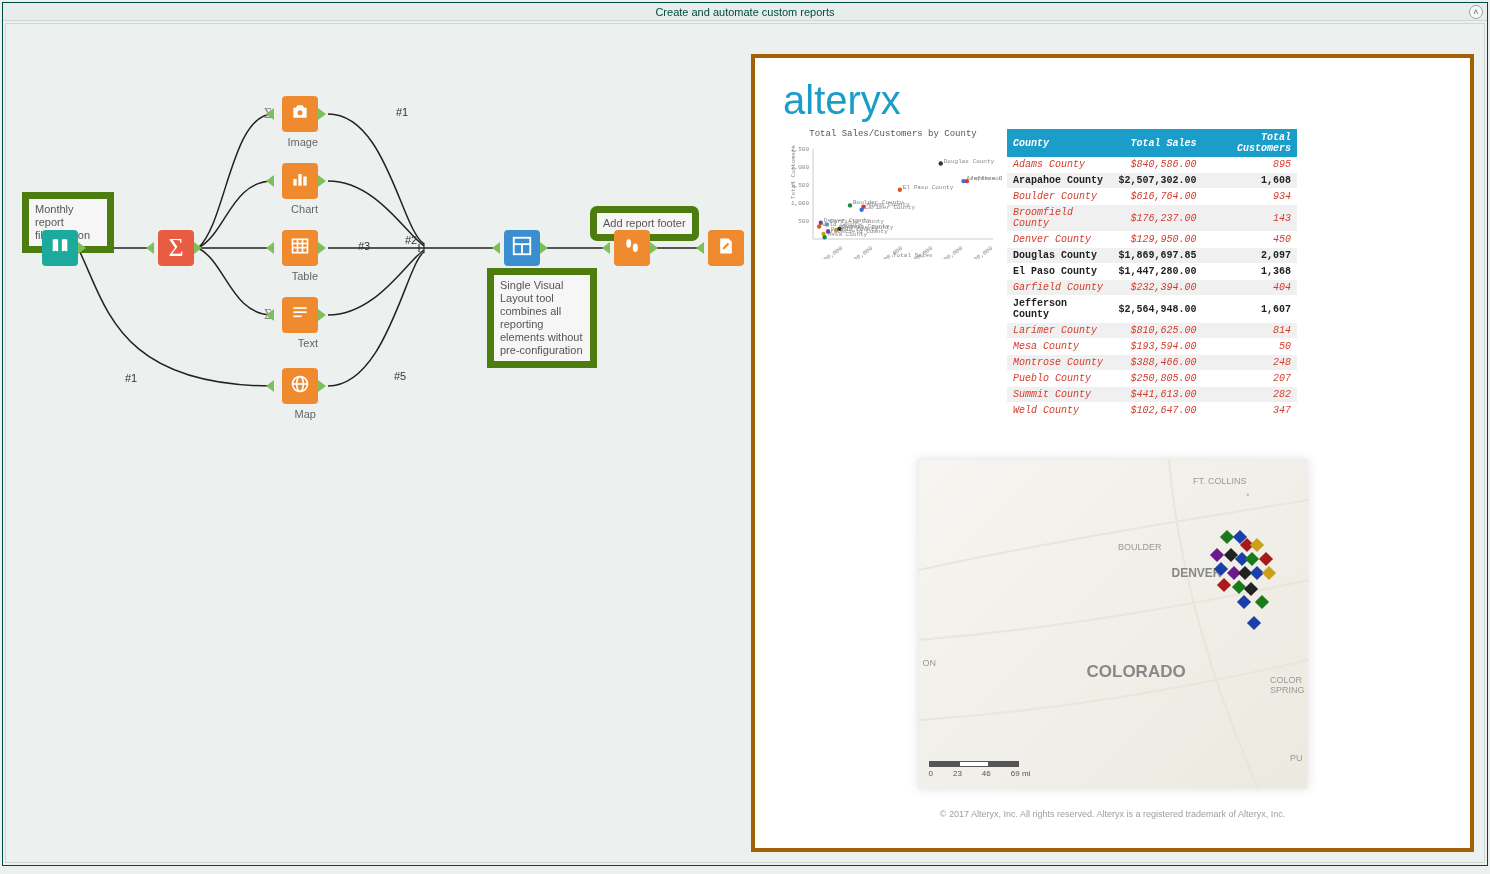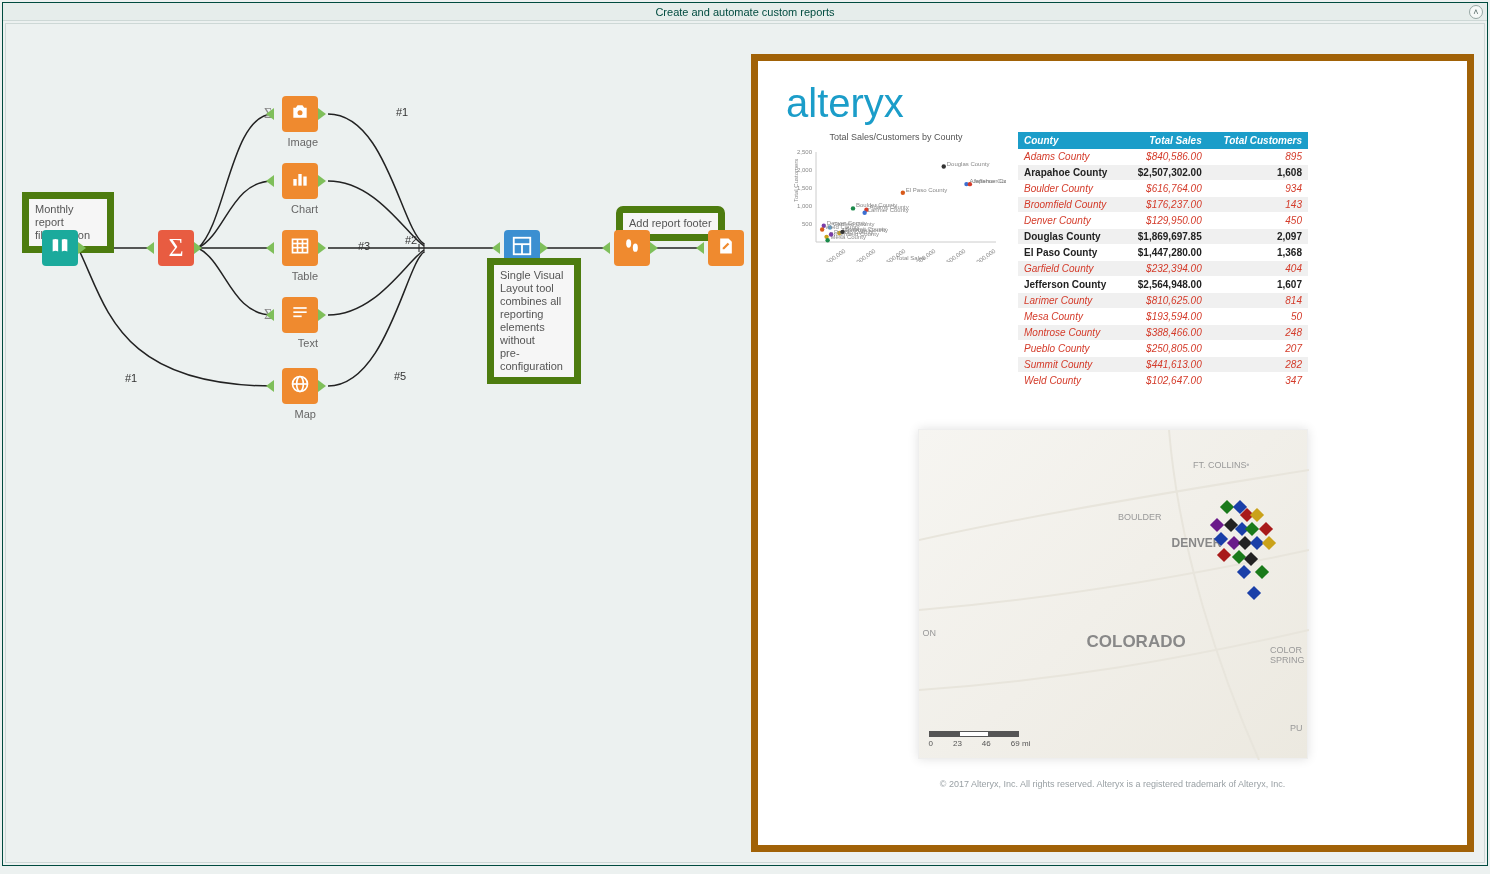--- a/index.html
+++ b/index.html
@@ -2,40 +2,40 @@
 <html><head>
 <meta charset="utf-8">
 <style>
   * { box-sizing: border-box; }
   html, body { margin:0; padding:0; font-family: Tahoma, Verdana, sans-serif; font-size:11px; background:#ecf1f0; }
   .window { border:1px solid #004b3f; margin:2px; background:#ecf1f0; }
   .titlebar { background:#e6edeb; border-bottom:1px solid #cdd8d6; height:18px; display:flex; align-items:center; justify-content:center; position:relative; color:#004b3f; font-size:11px; }
   .titlebar .collapse { position:absolute; right:4px; top:2px; width:14px; height:14px; border:1px solid #97a7a4; border-radius:7px; display:flex; align-items:center; justify-content:center; color:#5b6e6b; font-size:9px; background:#f6f9f8; }
   .canvas-area { display:flex; gap:0; height:840px; border:1px solid #cdd8d6; margin:2px; }
   .workflow { flex:0 0 735px; position:relative; }
-  .report { flex:1; background:#fff; border:7px solid #a16207; margin:30px 10px 10px 10px; padding:20px 28px 10px 28px; overflow:auto; }
+  .report { flex:1; background:#fff; border:4px solid #a16207; margin:30px 10px 10px 10px; padding:20px 28px 10px 28px; overflow:auto; }
   
   .tool { position:absolute; width:36px; height:36px; border-radius:4px; display:flex; align-items:center; justify-content:center; color:#fff; font-size:18px; }
   .tool.green { background:#1baa9c; }
   .tool.red { background:#e85c41; }
   .tool.orange { background:#ef8a2f; }
   .tool-label { position:absolute; font-size:11px; color:#666; text-align:right; }
   .port { position:absolute; width:0; height:0; border-top:6px solid transparent; border-bottom:6px solid transparent; }
   .port.in { border-right:8px solid #7fbf5a; }
   .port.out { border-left:8px solid #7fbf5a; }
   .comment-box { position:absolute; border:7px solid #4d7c0f; background:#f6f6f6; padding:4px 6px; font-size:11px; color:#555; line-height:13px; }
   .sigma-small { position:absolute; font-family: "Times New Roman", serif; font-size:14px; color:#888; }
   .edge-label { position:absolute; font-size:11px; color:#333; }
   svg.wires { position:absolute; top:0; left:0; pointer-events:none; }
   
   .logo { font-family: Arial,sans-serif; font-size:40px; font-weight:400; color:#1b9dc9; letter-spacing:0; }
   .report-head { display:flex; gap:18px; align-items:flex-start; margin-bottom:6px; }
   .report-head .intro { font-size:11px; font-weight:bold; color:#3a3a3a; line-height:15px; max-width:380px; }
   .report-head .intro a { color:#1a5bcc; }
-  .chart-area { display:flex; gap:12px; }
+  .chart-area { display:flex; gap:4px;font-family:Liberation Mono, monospace; }
   .mini-chart { width:220px; }
   .mini-chart-title { font-size:9px; color:#555; text-align:center; }
   .mini-chart svg text { font-size:6px; fill:#888; }
   .data-table { border-collapse:collapse; width:290px; font-size:10px; }
   .data-table th { background:#1b9dc9; color:#fff; font-style:italic; font-weight:bold; text-align:right; padding:3px 6px; }
   .data-table th:first-child { text-align:left; }
   .data-table td { padding:2px 6px; border-bottom:1px solid #fff; }
   .data-table tr:nth-child(even) td { background:#f0f0f0; }
   .data-table td:nth-child(2), .data-table td:nth-child(3) { text-align:right; }
   .row-soft td { color:#d43b2a; font-style:italic; }
@@ -179,28 +179,28 @@
       <div class="tool orange" style="left:498px;top:206px;background:#3b8fd1">
         <span>
           <svg width="22" height="22" viewBox="0 0 24 24" fill="none" stroke="#fff" stroke-width="2">
               <rect x="3" y="3" width="18" height="18"></rect>
               <line x1="3" y1="10" x2="21" y2="10"></line>
               <line x1="12" y1="10" x2="12" y2="21"></line>
             </svg>
         </span>
       </div>
       <div class="port out" style="left:534px;top:218px"></div>
-      <div class="comment-box" style="left: 481px; top: 234px; width: 94px; white-space: pre-line;">Single Visual
+      <div class="comment-box" style="left: 481px; top: 244px; width: 110px; white-space: pre-line;">Single Visual
 Layout tool
 combines all
 reporting
 elements without
 pre-configuration</div>
 
-      <div class="comment-box" style="left: 610px; top: 182px; white-space: pre-line; border-radius: 7px;">Add report footer</div>
+      <div class="comment-box" style="left: 584px; top: 182px; white-space: pre-line; border-radius: 7px;">Add report footer</div>
       <div class="port in" style="left:596px;top:218px"></div>
       <div class="tool orange" style="left:608px;top:206px">
         <span>
           <svg width="20" height="20" viewBox="0 0 24 24" fill="#fff">
               <ellipse cx="8" cy="9" rx="3" ry="5"></ellipse>
               <ellipse cx="16" cy="14" rx="3" ry="5"></ellipse>
             </svg>
         </span>
       </div>
       <div class="port out" style="left:644px;top:218px"></div>
@@ -362,21 +362,21 @@
 
       <div class="map">
         <svg width="390" height="330" style="position:absolute">
           <g stroke="#e8e5dc" stroke-width="2" fill="none">
             <path d="M0 110 C 90 90, 200 70, 390 40"></path>
             <path d="M0 180 C 120 170, 250 150, 390 120"></path>
             <path d="M0 260 C 140 250, 260 230, 390 200"></path>
             <path d="M250 0 C 260 120, 300 240, 340 330"></path>
           </g>
         </svg>
-        <div class="place" style="right:60px;top:30px">FT. COLLINS</div>
+        <div class="place" style="right:60px;top:16px">FT. COLLINS</div>
         <div class="place" style="right:145px;top:82px">BOULDER</div>
         <div class="place" style="right:85px;top:106px;font-size:12px;color:#888;font-weight:bold">DENVER</div>
         <div class="place" style="left:168px;top:202px;font-size:17px;color:#888;font-weight:bold">COLORADO</div>
         <div class="place" style="right:2px;top:215px;white-space:pre">COLOR
 SPRING</div>
         <div class="place" style="left:4px;top:198px">ON</div>
         <div class="place" style="right:4px;top:293px">PU</div>
         <div class="place" style="right:57px;top:30px;color:#bbb">•</div>
 
         <div id="diamonds">

